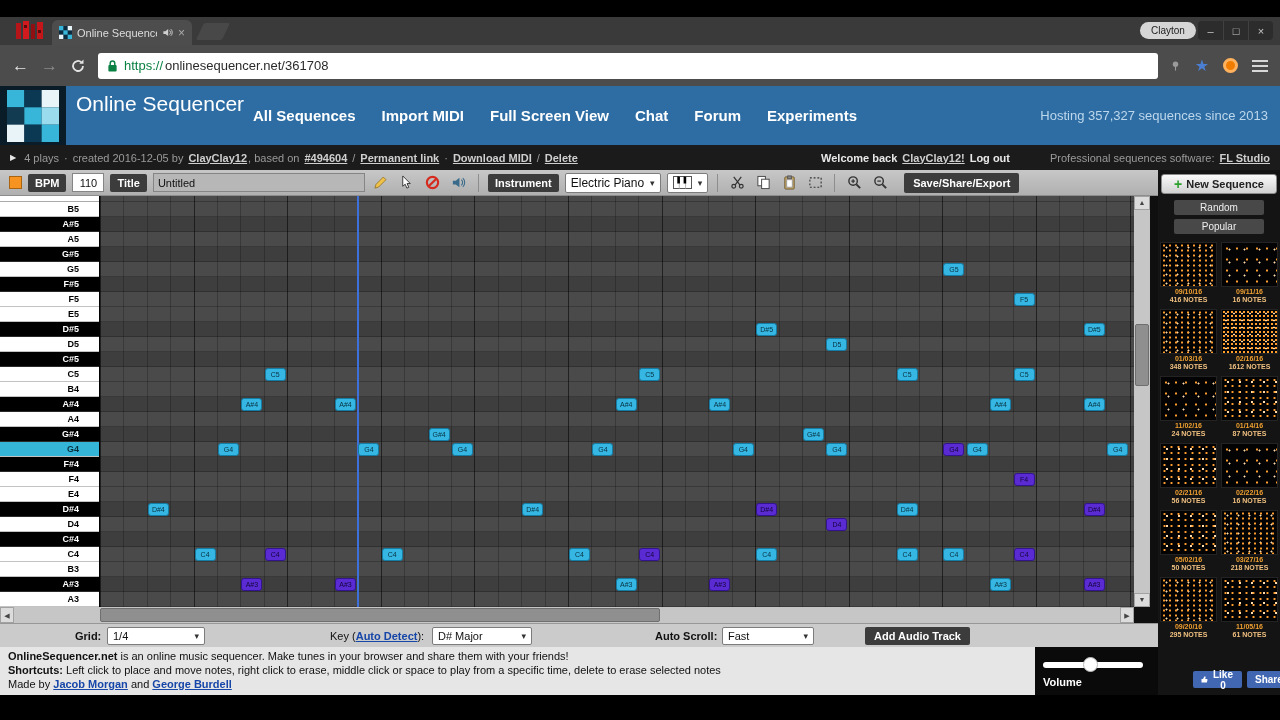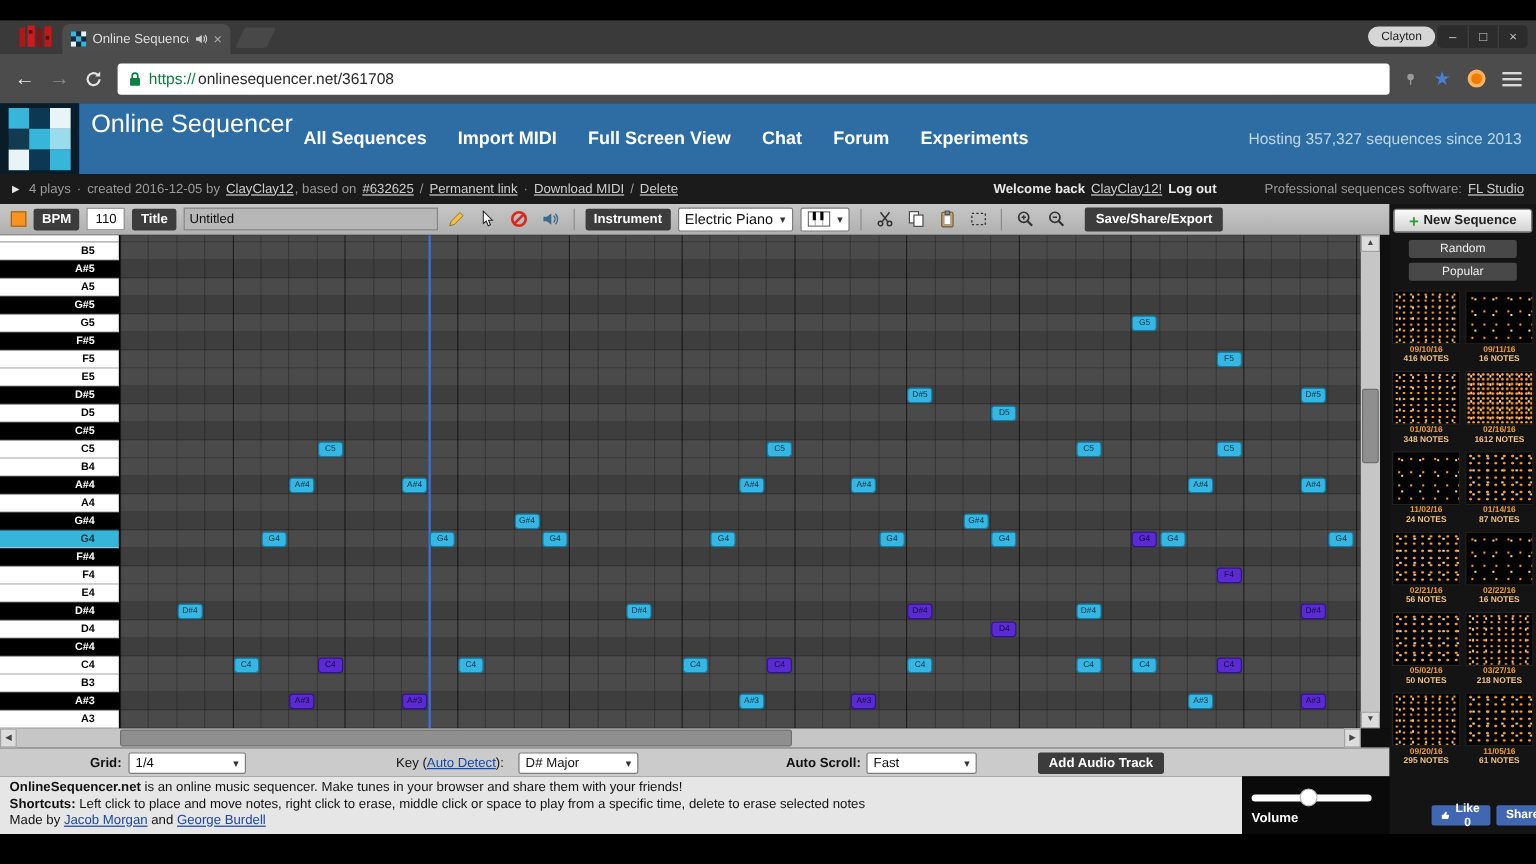--- a/index.html
+++ b/index.html
@@ -1,17 +1,17 @@
 <!DOCTYPE html>
 <html><head>
 <meta charset="utf-8">
 <style>
   *{margin:0;padding:0;box-sizing:border-box;font-family:"Liberation Sans",sans-serif;cursor:default;}
   html,body{width:1280px;height:720px;background:#000;overflow:hidden;}
-  a{text-decoration:underline;}
+  a{text-decoration:underline;font-weight:bold;}
 
   
   #tabbar{position:absolute;top:17px;left:0;width:1280px;height:28px;background:#3a3a3a;}
   #red-logo{position:absolute;left:16px;top:4px;}
   #tab{position:absolute;left:52px;top:3px;width:140px;height:25px;background:#4d4d4d;border-radius:6px 6px 0 0;display:flex;align-items:center;gap:5px;padding:0 7px;}
   #tab-title{color:#ddd;font-size:11px;white-space:nowrap;overflow:hidden;flex:1;}
   #tab-close{color:#aaa;font-size:12px;line-height:12px;}
   #newtab-btn{position:absolute;left:200px;top:6px;width:26px;height:17px;background:#484848;transform:skewX(-25deg);border-radius:2px;}
   #profile-chip{position:absolute;left:1140px;top:5px;height:17px;background:#d6d6d6;border-radius:9px;color:#222;font-size:10px;padding:3px 11px;line-height:11px;}
   #win-controls{position:absolute;left:1198px;top:4px;display:flex;background:#2c2c2c;border-radius:4px;overflow:hidden;}
@@ -225,21 +225,21 @@
 </div>
 
 <div id="infobar">
   <div class="ib-left">
     <span class="ib-arrow">▶</span>
     <span>4 plays</span>
     <span>·</span>
     <span>created 2016-12-05 by</span>
     <a>ClayClay12</a>
     <span class="tight">, based on</span>
-    <a>#632625</a>
+    <a>#494604</a>
     <span>/</span>
     <a>Permanent link</a>
     <span>·</span>
     <a>Download MIDI</a>
     <span>/</span>
     <a>Delete</a>
   </div>
   <div class="ib-right">
     <span class="ib-bold">Welcome back</span>
     <a>ClayClay12!</a>

